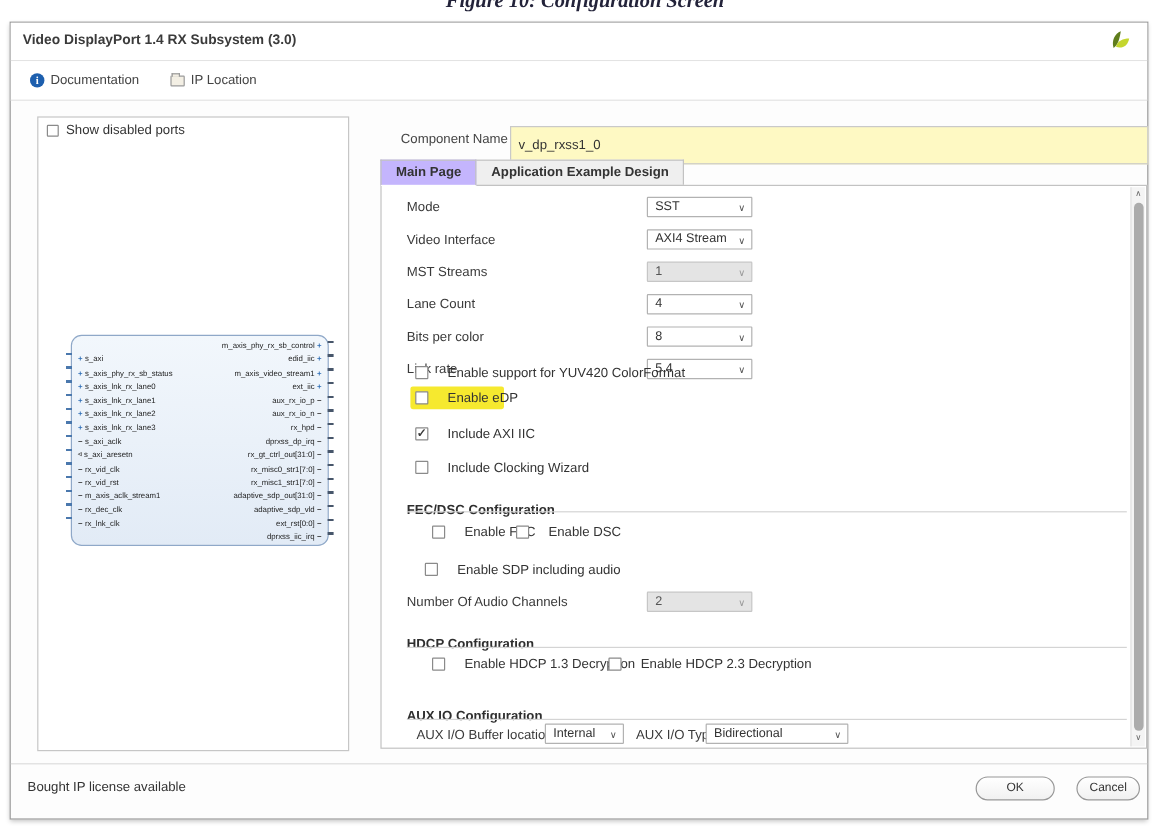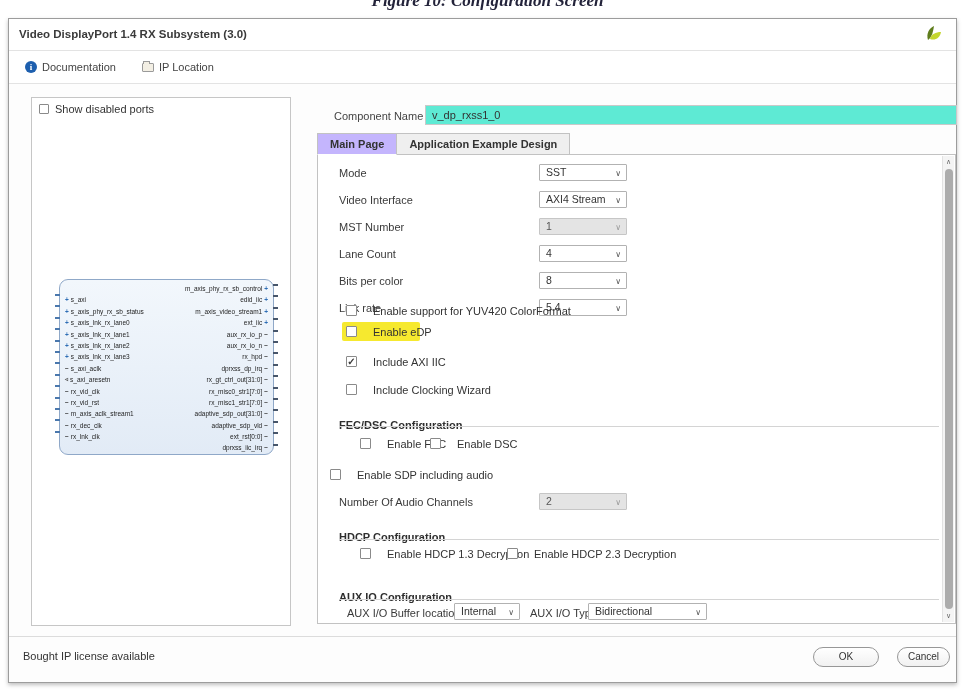--- a/index.html
+++ b/index.html
@@ -33,21 +33,21 @@
   .diagram::after { content:""; position:absolute; right:-5px; top:4px; width:5px; height:168px; background:repeating-linear-gradient(to bottom,#47566b 0 2px,transparent 2px 11.4px); }
   .prow { display:flex; justify-content:space-between; height:11.4px; line-height:11.4px; font-size:6.5px; color:#1d1d1d; white-space:nowrap; }
   .pl, .pr { display:flex; gap:2px; }
   .g { font-weight:bold; }
   .g.plus { color:#2d6db5; }
   .g.dash { color:#333; }
   .g.rst { color:#555; font-size:6px; }
 
   
   .cn-label { position:absolute; left:325px; top:91px; font-size:11px; color:#444; }
-  .cn-input { position:absolute; left:416px; top:86px; width:532px; height:20px; background:#5eead4; border:1px solid #c9c9c9; font-size:11px; color:#333; padding:0 6px; font-family:"Liberation Sans",sans-serif; }
+  .cn-input { position:absolute; left:416px; top:86px; width:532px; height:32px; background:#fef9c3; border:1px solid #c9c9c9; font-size:11px; color:#333; padding:0 6px; font-family:"Liberation Sans",sans-serif; }
 
   .tabs { position:absolute; left:308px; top:114px; height:22px; display:flex; }
   .tab { height:22px; padding:4px 12px 0 12px; font-size:11px; font-weight:bold; color:#333; border:1px solid #c2c2c2; background:#efefef; position:relative; }
   .tab.active { background:#c4b5fd; border-bottom:1px solid #fff; z-index:3; }
   .tab + .tab { border-left:none; }
 
   .tabpanel { position:absolute; left:308px; top:135px; width:639px; height:470px; border:1px solid #c2c2c2; background:#fff; z-index:1; }
   .flabel { position:absolute; font-size:11px; color:#3a3a3a; white-space:nowrap; }
   .sel { position:absolute; width:88px; height:17px; border:1px solid #b2b2b2; background:#fff; border-radius:1px; font-size:10.5px; color:#333; line-height:15px; padding-left:6px; }
   .sel .chev { position:absolute; right:5px; top:1px; font-size:8px; color:#555; }
@@ -263,21 +263,21 @@
   </div>
 
   <div class="tabpanel">
 
     <span class="flabel" style="left:21px;top:12px">Mode</span>
     <div class="sel" style="left:221px;top:9px"><span>SST</span><span class="chev">∨</span></div>
 
     <span class="flabel" style="left:21px;top:39px">Video Interface</span>
     <div class="sel" style="left:221px;top:36px"><span>AXI4 Stream</span><span class="chev">∨</span></div>
 
-    <span class="flabel" style="left:21px;top:66px">MST Number</span>
+    <span class="flabel" style="left:21px;top:66px">MST Streams</span>
     <div class="sel disabled" style="left:221px;top:63px"><span>1</span><span class="chev">∨</span></div>
 
     <span class="flabel" style="left:21px;top:93px">Lane Count</span>
     <div class="sel" style="left:221px;top:90px"><span>4</span><span class="chev">∨</span></div>
 
     <span class="flabel" style="left:21px;top:120px">Bits per color</span>
     <div class="sel" style="left:221px;top:117px"><span>8</span><span class="chev">∨</span></div>
 
     <span class="flabel" style="left:21px;top:147px">Link rate</span>
     <div class="sel" style="left:221px;top:144px"><span>5.4</span><span class="chev">∨</span></div>
@@ -308,21 +308,21 @@
 
     <div class="cbrow" style="left:42px;top:283px">
       <span class="cb"></span>
       <span>Enable FEC</span>
     </div>
     <div class="cbrow" style="left:112px;top:283px">
       <span class="cb"></span>
       <span>Enable DSC</span>
     </div>
 
-    <div class="cbrow" style="left:12px;top:314px">
+    <div class="cbrow" style="left:36px;top:314px">
       <span class="cb"></span>
       <span>Enable SDP including audio</span>
     </div>
 
     <span class="flabel" style="left:21px;top:341px">Number Of Audio Channels</span>
     <div class="sel disabled" style="left:221px;top:338px"><span>2</span><span class="chev">∨</span></div>
 
     <span class="shead" style="left:21px;top:368px">HDCP Configuration</span>
     <div class="rule" style="top:384px"></div>
 

